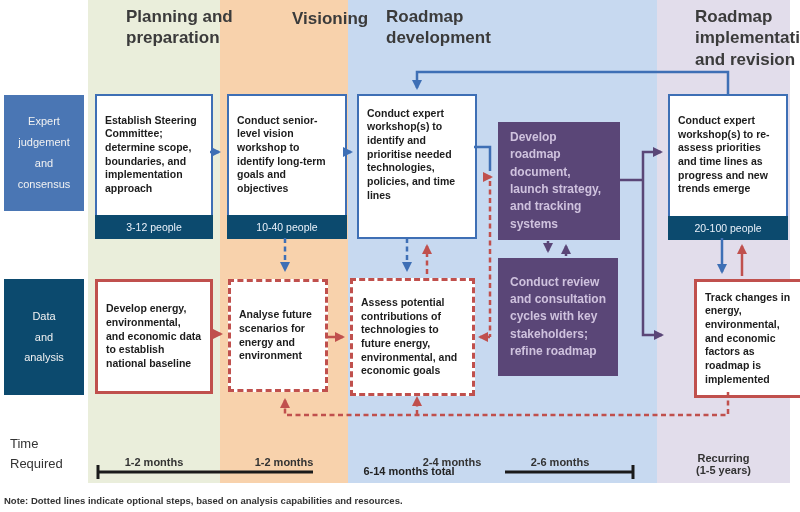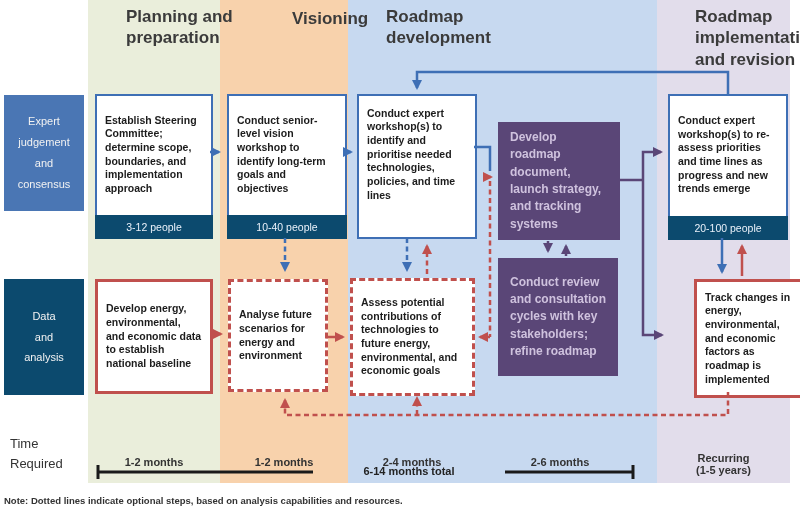--- a/index.html
+++ b/index.html
@@ -128,21 +128,21 @@
       </div>
   </div>
   <div class="wbox red-solid" style="left:656px;top:279px;width:111px;height:113px;margin-left:38px;">
     <div class="btext">
         <span>Track changes in energy, environmental, and economic factors as roadmap is implemented</span>
       </div>
   </div>
 
   <div class="timelbl" style="left:88px;width:132px;">1-2 months</div>
   <div class="timelbl" style="left:220px;width:128px;">1-2 months</div>
-  <div class="timelbl" style="left:348px;width:128px;">2-4 months</div>
+  <div class="timelbl" style="left:348px;width:128px;padding-left:40px;">2-4 months</div>
   <div class="timelbl" style="left:495px;width:130px;">2-6 months</div>
   <div class="timelbl" style="left:657px;width:133px;top:436px;">Recurring
 (1-5 years)</div>
   <div class="totallbl">6-14 months total</div>
 
   <div class="note">Note: Dotted lines indicate optional steps, based on analysis capabilities and resources.</div>
 
   <svg class="overlay" width="800" height="512" viewBox="0 0 800 512">
     <defs>
       <marker id="ab" markerUnits="userSpaceOnUse" markerWidth="10" markerHeight="10" refX="8" refY="5" orient="auto">

